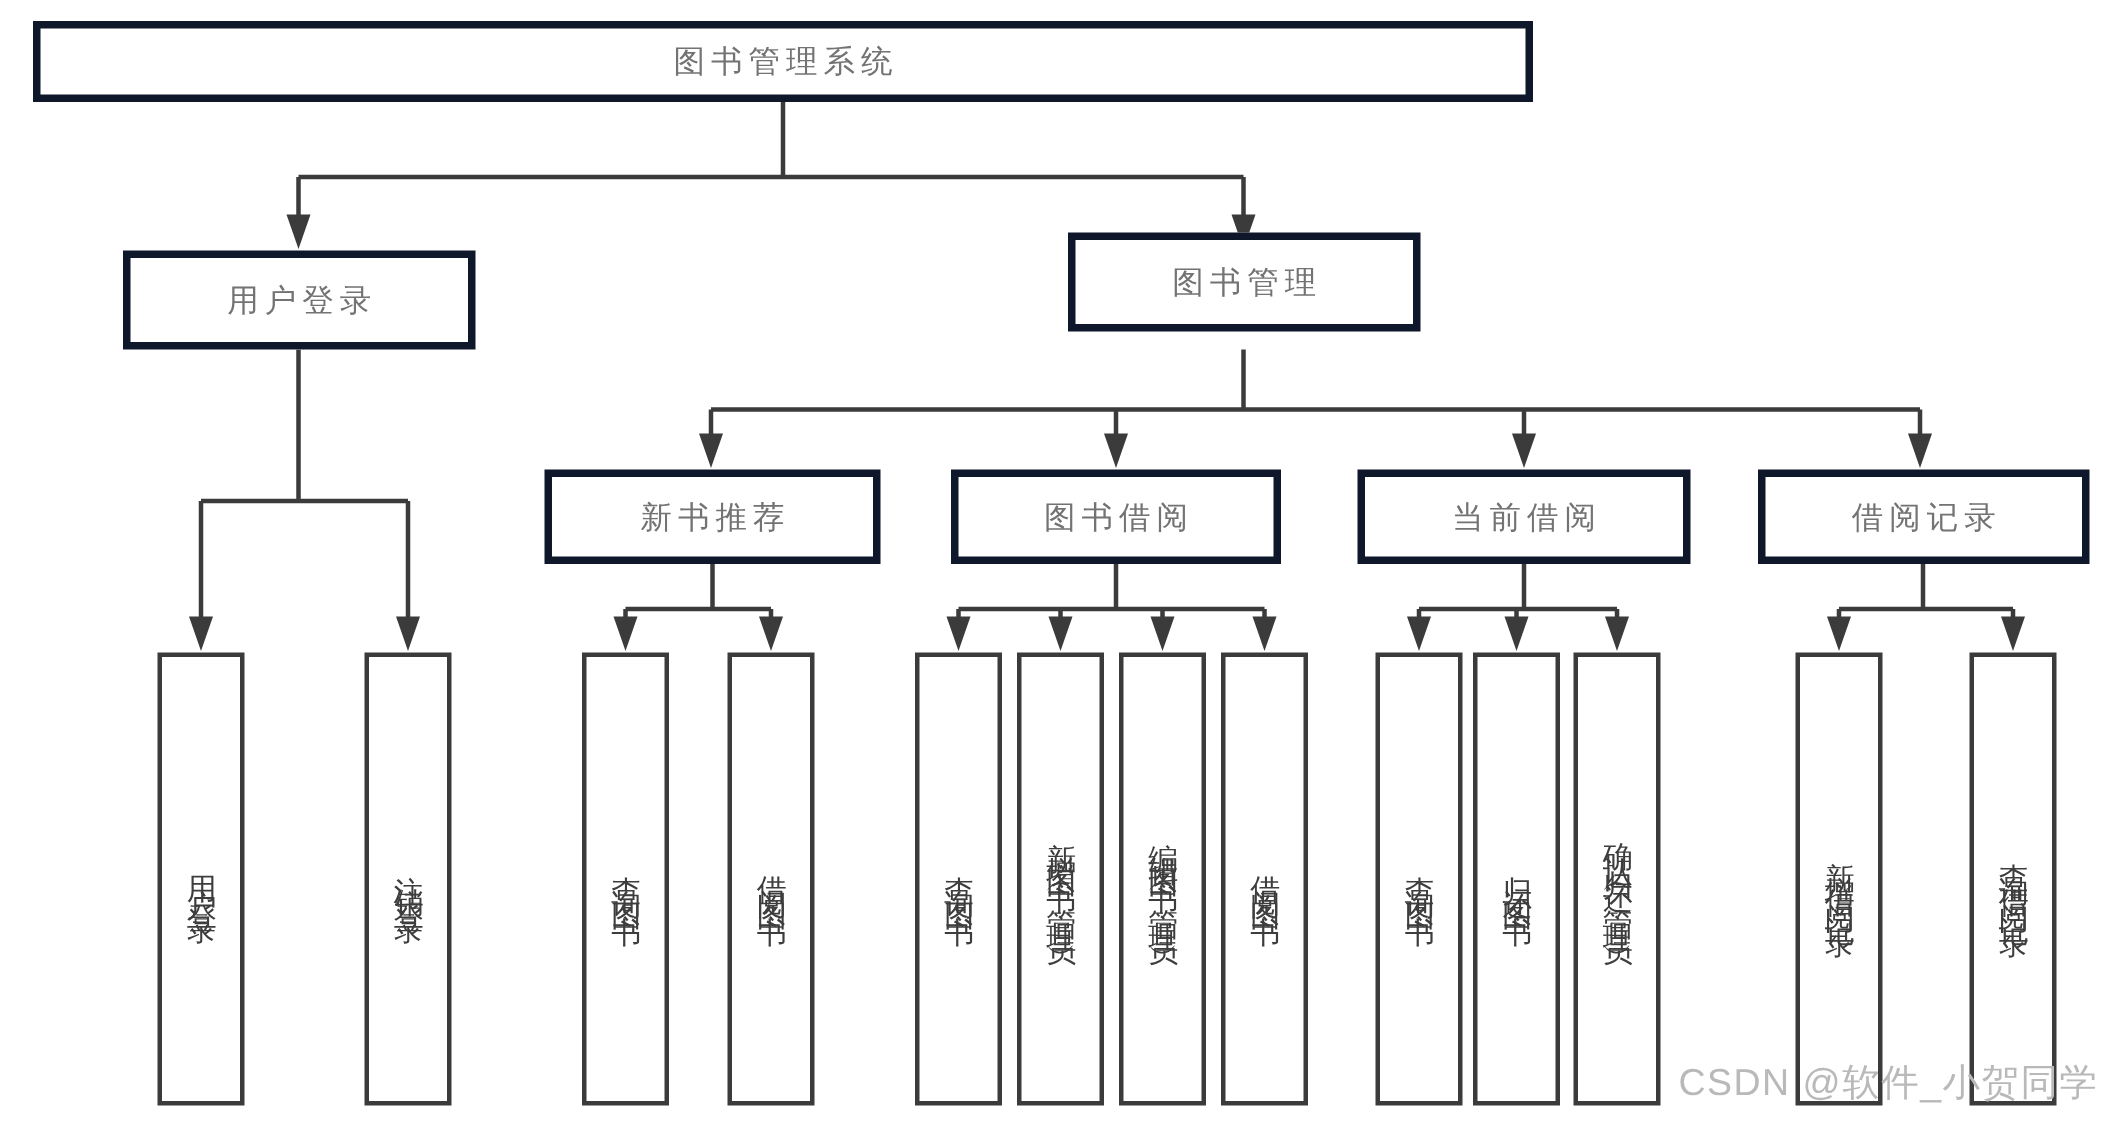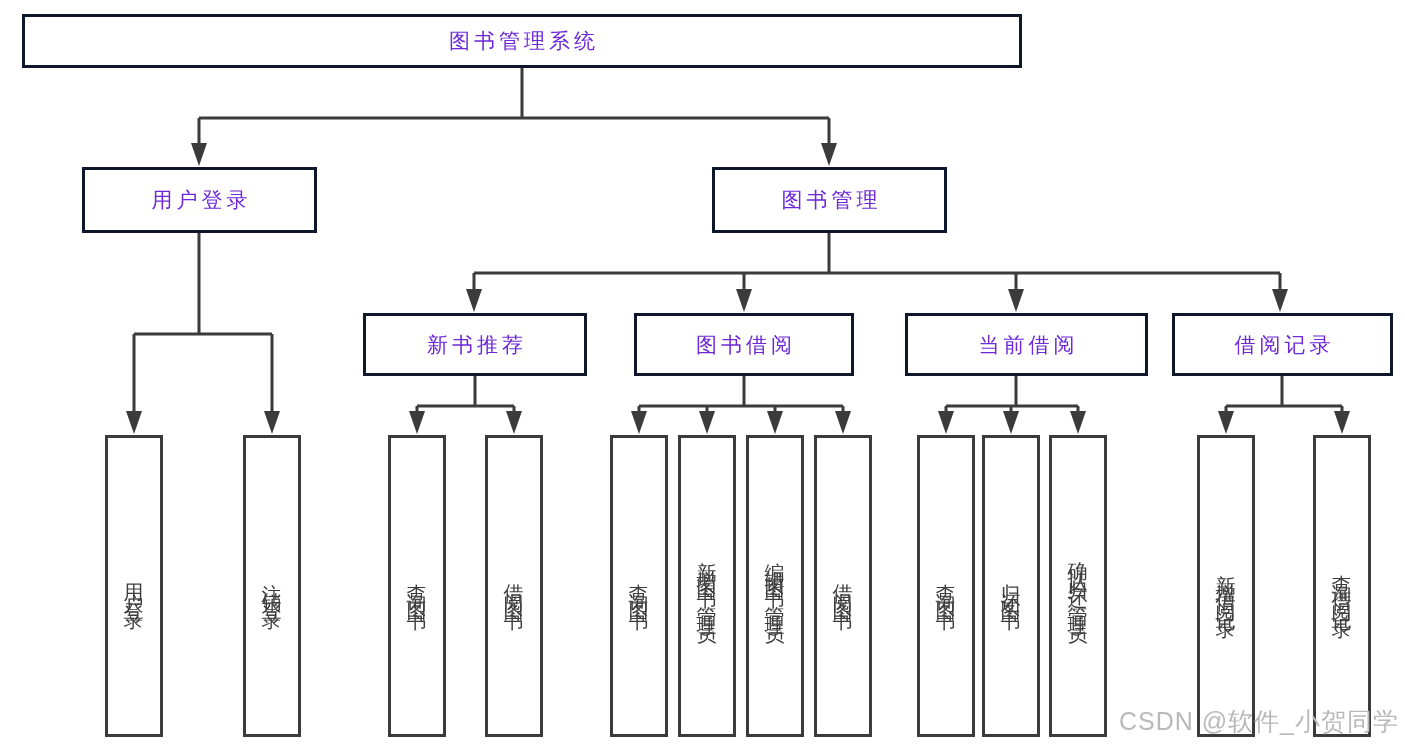--- a/index.html
+++ b/index.html
@@ -12,26 +12,26 @@
     overflow: hidden;
   }
   .connectors {
     position: absolute;
     left: 0; top: 0;
     width: 1405px; height: 747px;
   }
   .hbox {
     position: absolute;
     box-sizing: border-box;
-    border: 3px solid #0f172a;
+    border: 5px solid #0f172a;
     background: #ffffff;
     display: flex;
     align-items: center;
     justify-content: center;
-    color: #6d28d9;
+    color: #737373;
     font-size: 21px;
     letter-spacing: 4px;
     text-indent: 4px; 
     white-space: nowrap;
   }
   .vbox {
     position: absolute;
     box-sizing: border-box;
     top: 435px;
     width: 58px;
@@ -103,25 +103,25 @@
       <polygon points="1003,411 1019,411 1011,434"></polygon>
       <polygon points="1070,411 1086,411 1078,434"></polygon>
       <polygon points="1218,411 1234,411 1226,434"></polygon>
       <polygon points="1334,411 1350,411 1342,434"></polygon>
     </g>
   </svg>
 
   <div class="hbox" style="left:22px; top:14px; width:1000px; height:54px;">图书管理系统</div>
 
   <div class="hbox" style="left:82px; top:167px; width:235px; height:66px;">用户登录</div>
-  <div class="hbox" style="left:712px; top:167px; width:235px; height:66px;">图书管理</div>
+  <div class="hbox" style="left:712px; top:155px; width:235px; height:66px;">图书管理</div>
 
   <div class="hbox" style="left:363px; top:313px; width:224px; height:63px;">新书推荐</div>
   <div class="hbox" style="left:634px; top:313px; width:220px; height:63px;">图书借阅</div>
-  <div class="hbox" style="left:905px; top:313px; width:243px; height:63px;">当前借阅</div>
+  <div class="hbox" style="left:905px; top:313px; width:222px; height:63px;">当前借阅</div>
   <div class="hbox" style="left:1172px; top:313px; width:221px; height:63px;text-align:center;">借阅记录</div>
 
   <div class="vbox" style="left:105px;">
     <span class="vtext">用户登录</span>
   </div>
   <div class="vbox" style="left:243px;">
     <span class="vtext">注销登录</span>
   </div>
   <div class="vbox" style="left:388px;">
     <span class="vtext">查询图书</span>

